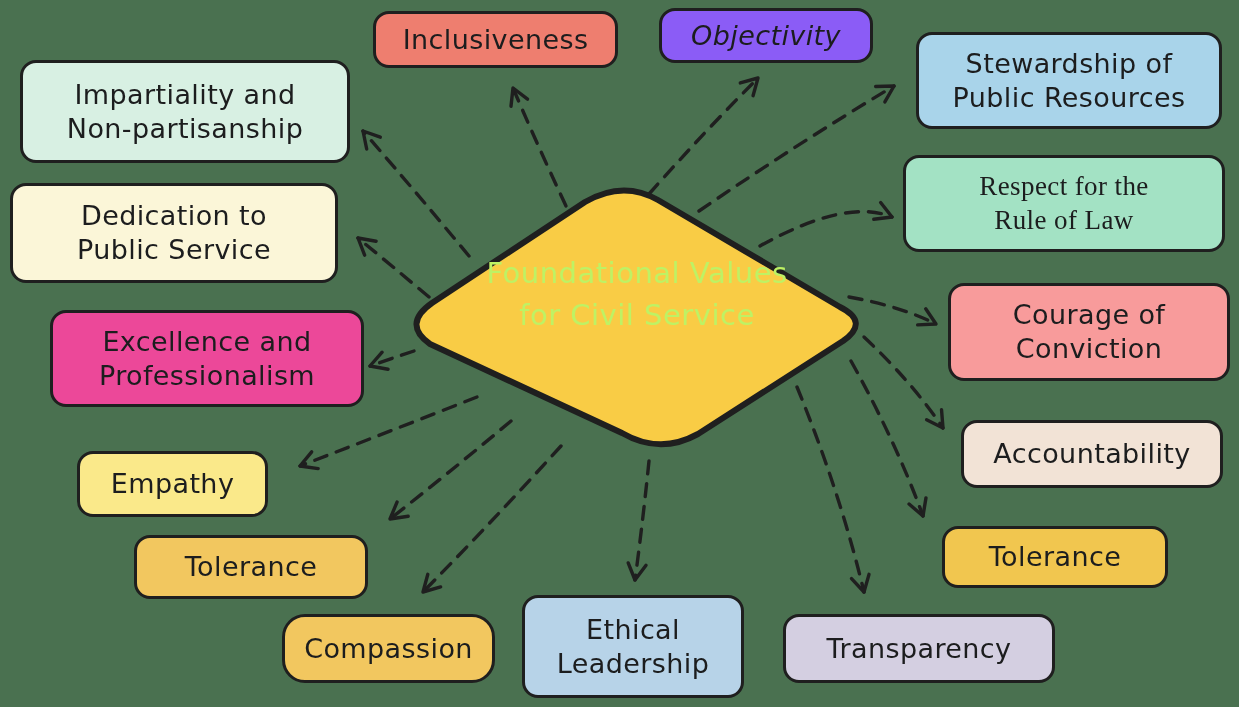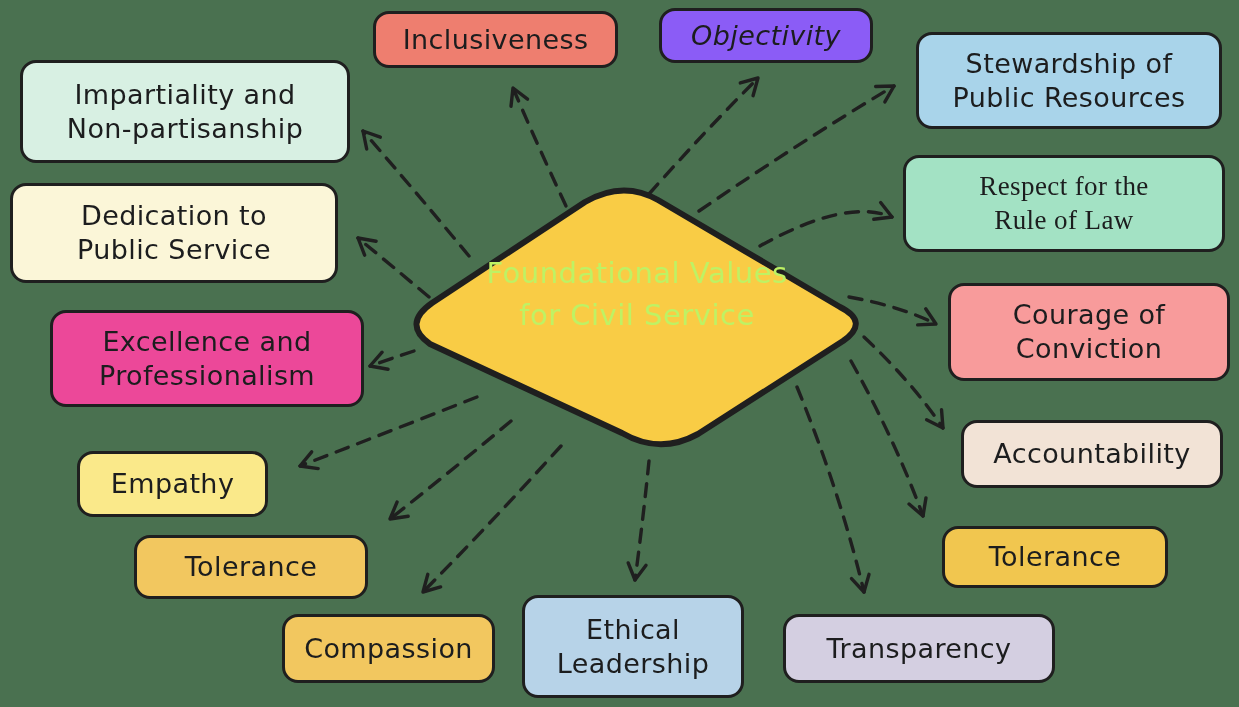--- a/index.html
+++ b/index.html
@@ -116,21 +116,21 @@
   </div>
 
   <div class="node" style="left: 77px; top: 451px; width: 191px; height: 66px; background-color: rgb(250, 233, 138);">
     <span>Empathy</span>
   </div>
 
   <div class="node" style="left: 134px; top: 535px; width: 234px; height: 64px; background-color: rgb(242, 199, 95);">
     <span>Tolerance</span>
   </div>
 
-  <div class="node" style="left: 282px; top: 614px; width: 213px; height: 69px; background-color: rgb(242, 199, 95);">
+  <div class="node" style="left: 282px; top: 614px; width: 213px; height: 69px; background-color: rgb(242, 199, 95); border-radius: 23px;">
     <span>Compassion</span>
   </div>
 
   <div class="node" style="left: 373px; top: 11px; width: 245px; height: 57px; background-color: rgb(238, 126, 111);">
     <span>Inclusiveness</span>
   </div>
 
   <div class="node" style="left: 659px; top: 8px; width: 214px; height: 55px; background-color: #8b5cf6; font-style: italic;">
     <span>Objectivity</span>
   </div>

